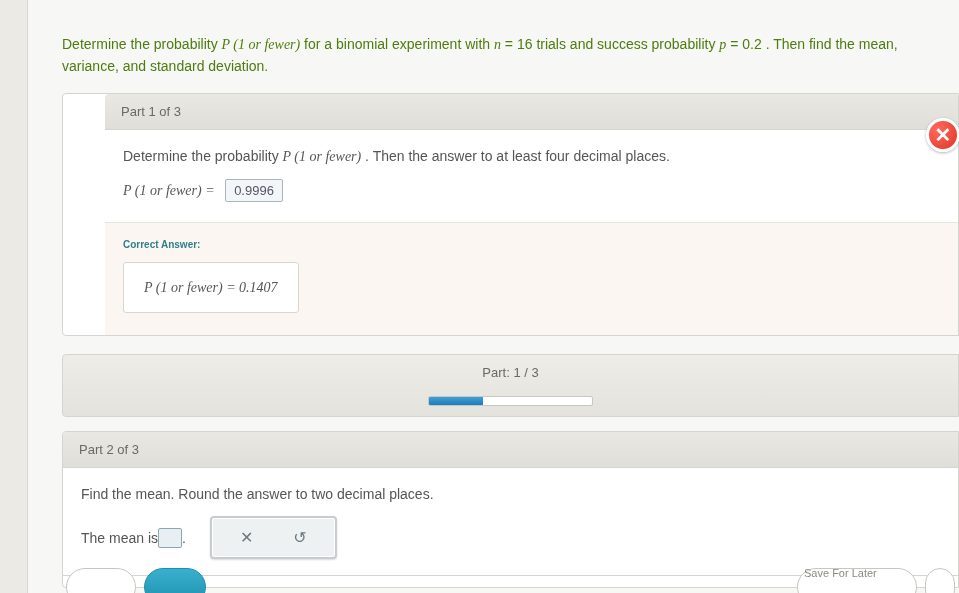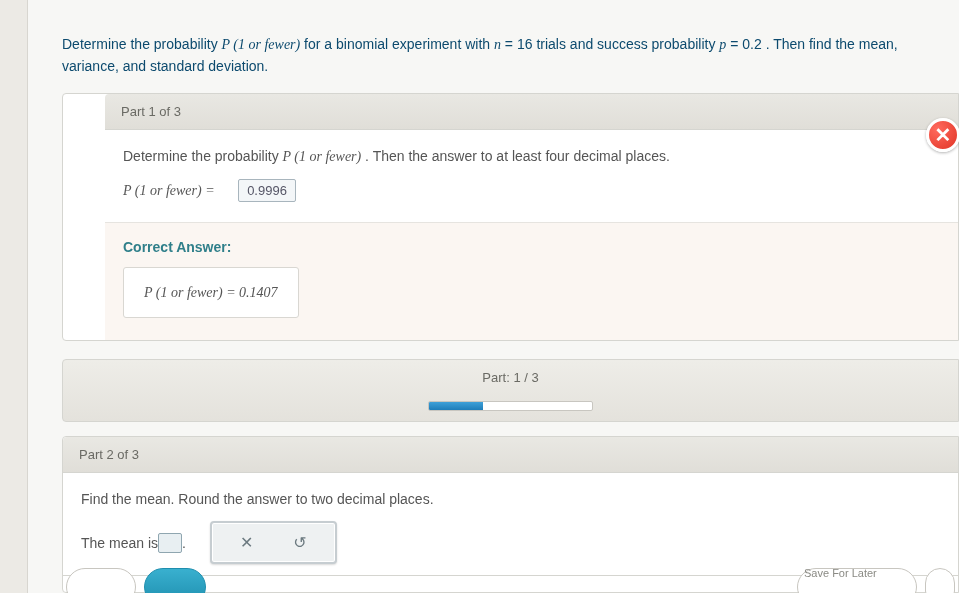--- a/index.html
+++ b/index.html
@@ -20,21 +20,21 @@
   background: #eceae5;
   border-right: 1px solid #d8d6d0;
 }
 .main {
   position: absolute;
   left: 28px; right: 0; top: 0; bottom: 0;
   padding: 0;
 }
 .problem-intro {
   padding: 34px 34px 16px 34px;
-  color: #0c4a6e;
+  color: #4d7c0f;
   line-height: 1.55;
 }
 .math-i { font-style: italic; font-family: "Times New Roman", serif; }
 .card {
   margin: 0 0 0 34px;
   border: 1px solid #d5d5d0;
   border-radius: 4px 0 0 4px;
   overflow: visible;
   position: relative;
   background: #fff;
@@ -62,32 +62,32 @@
   box-shadow: 0 1px 3px rgba(0,0,0,.3);
   display:flex;align-items:center;justify-content:center;
   color:#fff;font-weight:bold;font-size:20px;
   z-index: 5;
 }
 .ans-field {
   display:inline-block;
   border:1px solid #a8b5bd;
   background:#f3f6f8;
   padding:3px 8px;
-  margin-left:20px;
+  margin-left:7px;
   color:#556;
   font-size:13px;
   border-radius:2px;
 }
 .inline-row { margin-top:14px; color:#555; }
 .correct-block {
   border-top:1px solid #e6e4e0;
   background:#fbf6f2;
   padding:16px 18px 22px 18px;
 }
-.correct-title { color:#2f7f8a; font-weight:600; margin-bottom:12px; font-size:14px; }
+.correct-title { color:#2f7f8a; font-weight:600; margin-bottom:12px; font-size:10px; }
 .correct-box {
   display:inline-block;
   border:1px solid #d9d7d2;
   background:#fff;
   padding:16px 20px;
   border-radius:3px;
   color:#555;
   text-align:right;
 }
 .progress-row {

